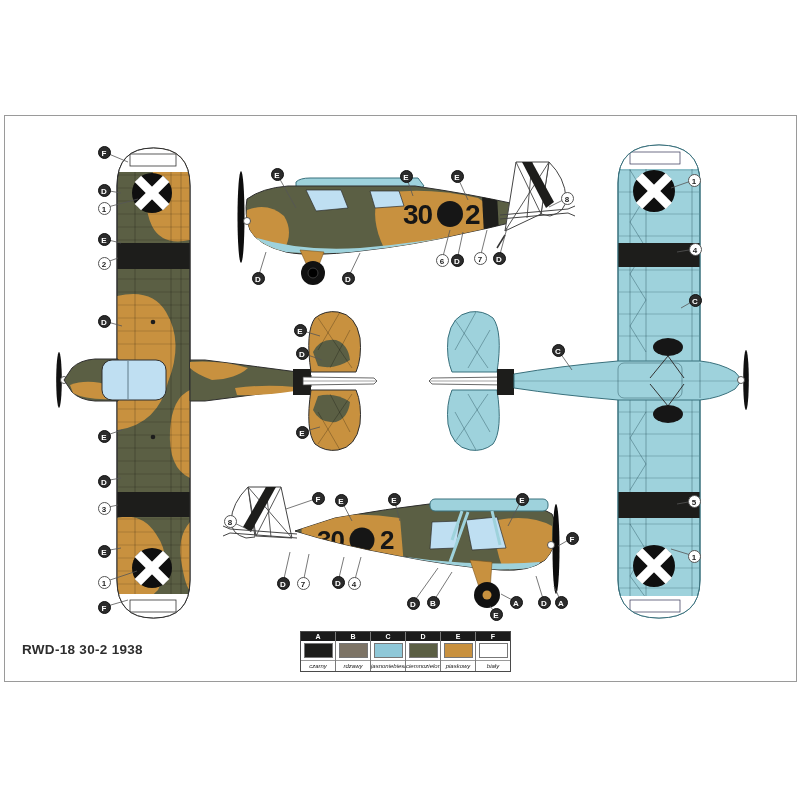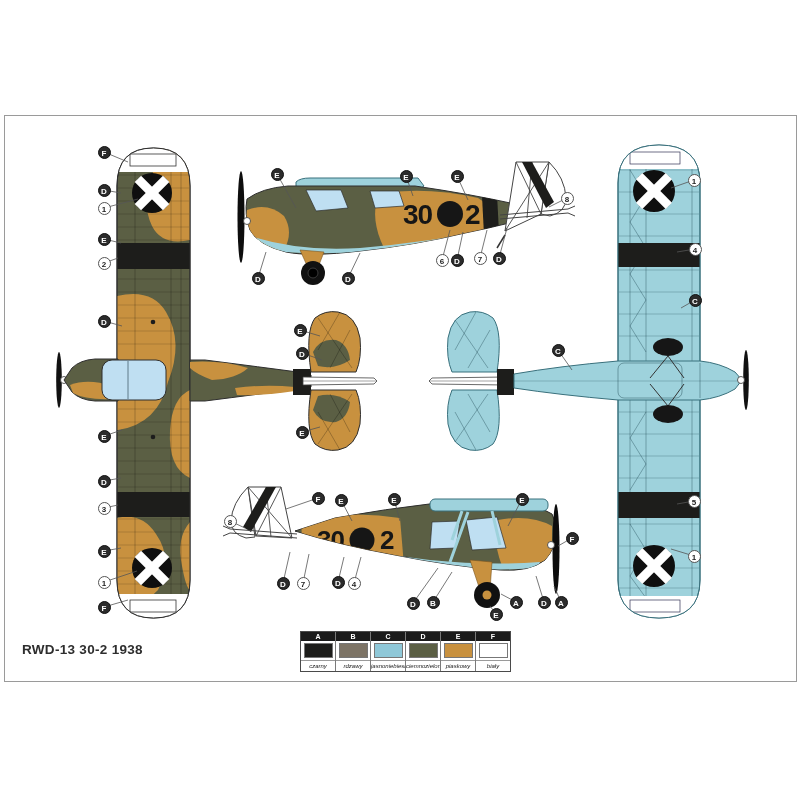--- a/index.html
+++ b/index.html
@@ -303,21 +303,21 @@
       <div class="callout co-letter" style="left: 331.5px; top: 575.5px;">D</div>
       <div class="callout co-num" style="left: 347.5px; top: 576.5px;">4</div>
       <div class="callout co-letter" style="left: 406.5px; top: 596.5px;">D</div>
       <div class="callout co-letter" style="left: 426.5px; top: 595.5px;">B</div>
       <div class="callout co-letter" style="left: 509.5px; top: 595.5px;">A</div>
       <div class="callout co-letter" style="left: 489.5px; top: 607.5px;">E</div>
       <div class="callout co-letter" style="left: 537.5px; top: 595.5px;">D</div>
       <div class="callout co-letter" style="left: 554.5px; top: 595.5px;">A</div>
     </div>
 
-  <div class="title">RWD-13 30-2 1938</div>
+  <div class="title">RWD-18 30-2 1938</div>
 
   <div class="legend">
     <div class="lg-cols" style="display:flex">
         <div class="lg-col">
        <div class="lg-head">A</div>
        <div class="lg-swatch-cell">
          <div class="lg-swatch" style="background:#1d1d1b"></div>
        </div>
        <div class="lg-label">czarny</div>
      </div>

